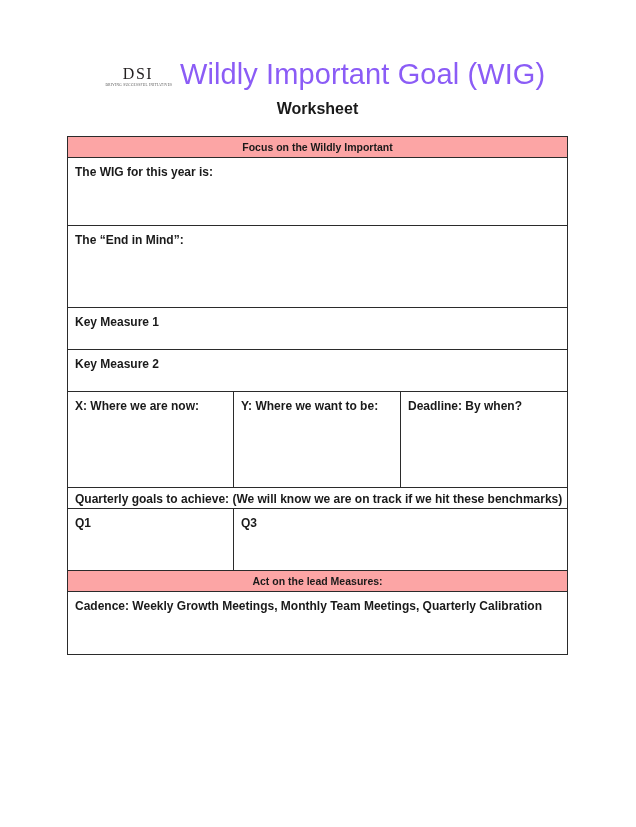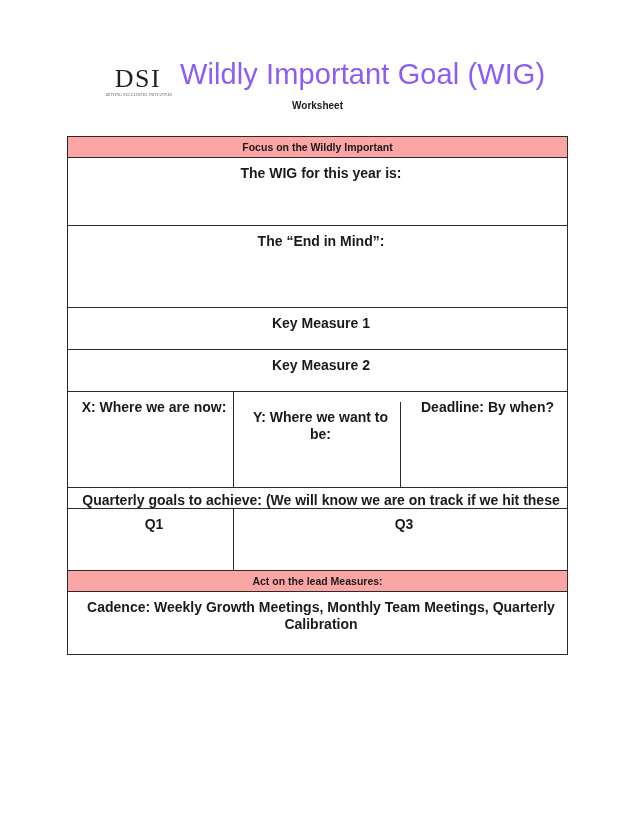--- a/index.html
+++ b/index.html
@@ -27,21 +27,21 @@
   .logo {
     position: absolute;
     left: 107px;
     top: 8px;
     width: 62px;
     text-align: center;
     line-height: 1;
   }
   .logo-mark {
     font-family: "Liberation Serif", serif;
-    font-size: 26px;
+    font-size: 16px;
     letter-spacing: 1.5px;
     color: #231f20;
     font-weight: 400;
   }
   .logo-sub {
     margin-top: 2px;
     font-family: "Liberation Serif", serif;
     font-size: 3.2px;
     letter-spacing: 0.35px;
     color: #4a4a4a;
@@ -59,21 +59,21 @@
     color: #8b5cf6;
     white-space: nowrap;
     letter-spacing: 0.1px;
   }
   .subtitle {
     position: absolute;
     left: 67px;
     top: 42px;
     width: 501px;
     text-align: center;
-    font-size: 10px;
+    font-size: 16px;
     font-weight: 700;
     color: #1a1a1a;
   }
 
   
   .sheet {
     position: absolute;
     left: 67px;
     top: 136px;
     width: 501px;
@@ -93,39 +93,38 @@
     background: #fca5a5;
     text-align: center;
     font-size: 10.5px;
     font-weight: 700;
     color: #1a1a1a;
     height: 21px;
     line-height: 21px;
   }
 
   .cell-text {
-    font-size: 14px;
+    font-size: 12px;
     font-weight: 700;
     color: #1a1a1a;
     padding: 7px 0 0 7px;
     line-height: 1.2;
-    text-align: center;
   }
 
   .cols {
     display: flex;
     box-sizing: border-box;
   }
   .col {
     box-sizing: border-box;
     border-right: 1.4px solid #2b2b2b;
   }
   .col:last-child { border-right: none; }
   .col-a { width: 166px; }
-  .col-b { width: 167px; margin-top: 10px; }
+  .col-b { width: 167px; }
   .col-c { flex: 1; }
   .h-42 { height: 42px; }
   .h-62 { height: 62px; }
   .h-68 { height: 68px; }
   .h-82 { height: 82px; }
   .h-96 { height: 96px; }
   .h-21 { height: 21px; }
 </style>
 </head>
 <body>

